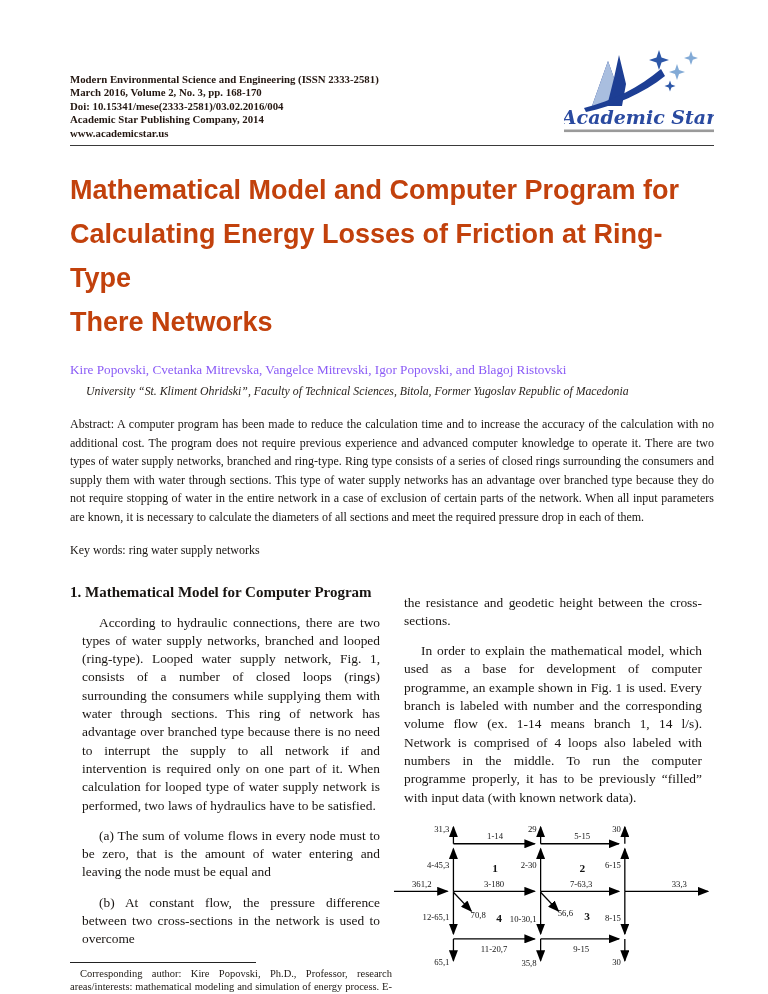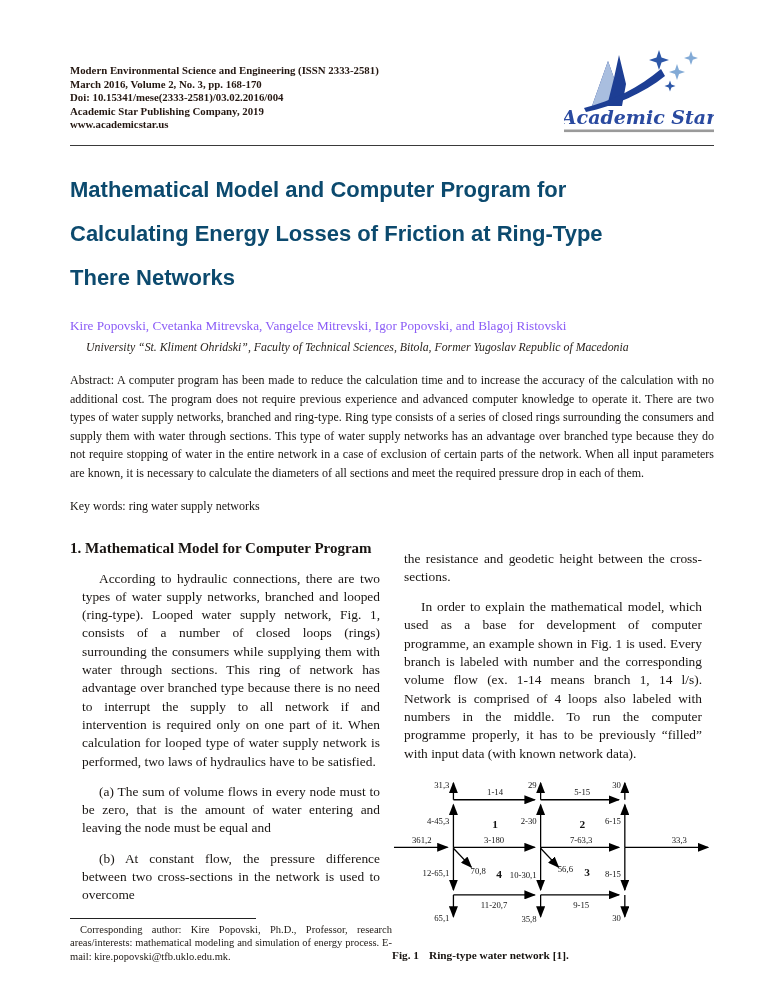--- a/index.html
+++ b/index.html
@@ -1,25 +1,25 @@
 <!DOCTYPE html>
 <html><head>
 <meta charset="utf-8">
 <style>
   html,body{margin:0;padding:0;background:#ffffff;}
   body{width:768px;height:994px;font-family:"Liberation Serif","DejaVu Serif",serif;color:#181411;}
   .page{box-sizing:border-box;width:768px;height:994px;padding:56px 54px 0 70px;overflow:hidden;}
 
-  .header-row{display:flex;justify-content:space-between;align-items:center;}
+  .header-row{display:flex;justify-content:space-between;align-items:flex-end;}
   .journal-info{font-weight:bold;font-size:10.8px;line-height:13.4px;color:#241711;}
   .logo-box{width:150px;margin-top:-8px;flex:0 0 auto;}
   .header-rule{border:none;border-top:1.7px solid #3a3a3a;margin:5px 0 0 0;}
 
-  .title{font-family:"Liberation Sans","DejaVu Sans",sans-serif;font-weight:700;font-size:22px;
-         line-height:44px;color:#0c4a6e;margin-top:22px;}
+  .title{font-family:"Liberation Sans","DejaVu Sans",sans-serif;font-weight:700;font-size:27px;
+         line-height:44px;color:#c2410c;margin-top:22px;}
   .authors{font-size:13.2px;margin-top:18px;color:#8b5cf6;}
   .affiliation{font-size:11.8px;font-style:italic;margin-top:6px;color:#2a241f;margin-left:16px;}
 
   .abstract{font-size:12px;line-height:18.6px;text-align:justify;margin-top:16px;}
   .keywords{font-size:12px;margin-top:16px;}
   .blabel{font-weight:normal;}
 
   .columns{display:flex;margin-top:24px;}
   .col{width:50%;font-size:13.4px;line-height:18.3px;text-align:justify;}
   .col h2{font-size:15px;font-weight:bold;line-height:20px;margin:0 0 9px 0;text-align:justify;}
@@ -39,21 +39,21 @@
 </head>
 <body>
 
 <div class="page">
 
   <div class="header-row">
     <div class="journal-info">
       <div>Modern Environmental Science and Engineering (ISSN 2333-2581)</div>
       <div>March 2016, Volume 2, No. 3, pp. 168-170</div>
       <div>Doi: 10.15341/mese(2333-2581)/03.02.2016/004</div>
-      <div>Academic Star Publishing Company, 2019</div>
+      <div>Academic Star Publishing Company, 2014</div>
       <div>www.academicstar.us</div>
     </div>
     <div class="logo-box">
       <svg viewBox="0 0 150 88" width="150" height="88">
         <path d="M28,58 L44,13 L50,30 L55,7 L62,36 L58,58 Z" fill="#1d3e94"></path>
         <path d="M28,58 L44,13 L50,30 L43,58 Z" fill="#a9bedf"></path>
         <path d="M20,60 C48,53 76,39 97,21 L101,28 C80,45 50,58 22,64 Z" fill="#1d3e94"></path>
         <path d="M95,2 L97.5,9.5 L105,12 L97.5,14.5 L95,22 L92.5,14.5 L85,12 L92.5,9.5 Z" fill="#2d57a8"></path>
         <path d="M113,16 L115,22 L121,24 L115,26 L113,32 L111,26 L105,24 L111,22 Z" fill="#82aad6"></path>
         <path d="M127,3 L128.8,8.2 L134,10 L128.8,11.8 L127,17 L125.2,11.8 L120,10 L125.2,8.2 Z" fill="#82aad6"></path>

